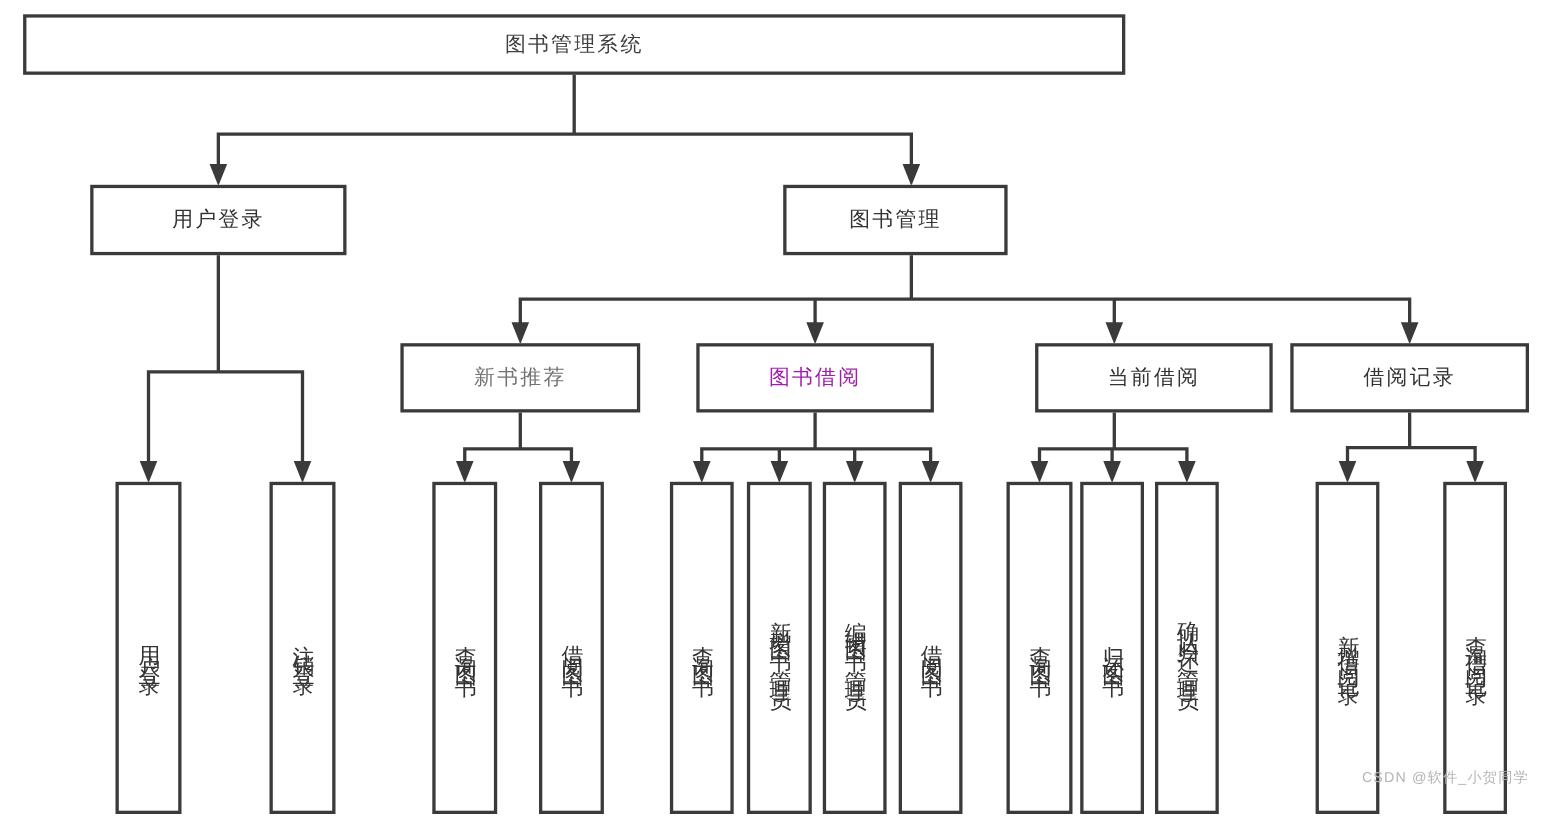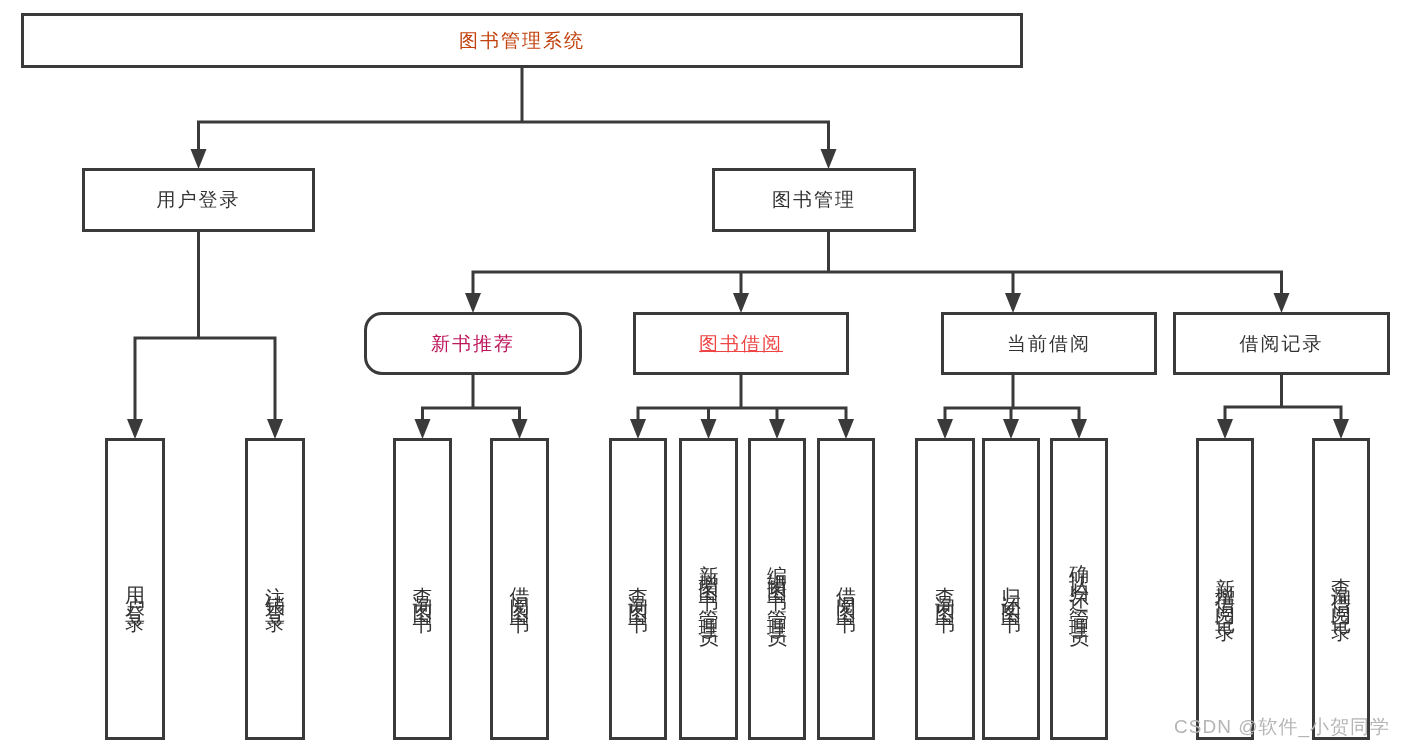--- a/index.html
+++ b/index.html
@@ -31,23 +31,23 @@
     letter-spacing:2px;
   }
   .box.v{
     writing-mode:vertical-lr;
     text-orientation:mixed;
     font-size:20px;
     letter-spacing:9px;
   }
   #watermark{
     position:absolute;
-    top:714px;
+    top:698px;
     right:15px;
-    font-size:19px;
+    font-size:13px;
     letter-spacing:1px;
     color:#b5b5b5;
   }
 </style>
 </head>
 <body>
 
 <div id="canvas" style="background: rgb(255, 255, 255);">
   <svg id="connectors" xmlns="http://www.w3.org/2000/svg" viewBox="0 0 1405 747">
       <path d="M522,66 V122 M198.5,122 H828.5 M198.5,122 V155 M828.5,122 V155" fill="none" stroke="#3a3a3a" stroke-width="3" stroke-linecap="square"></path>
@@ -71,25 +71,25 @@
       <polygon points="838,419 854,419 846,439" fill="#3a3a3a"></polygon>
       <path d="M1013,373 V408 M945,408 H1079 M945,408 V425 M1011,408 V425 M1079,408 V425" fill="none" stroke="#3a3a3a" stroke-width="3" stroke-linecap="square"></path>
       <polygon points="937,419 953,419 945,439" fill="#3a3a3a"></polygon>
       <polygon points="1003,419 1019,419 1011,439" fill="#3a3a3a"></polygon>
       <polygon points="1071,419 1087,419 1079,439" fill="#3a3a3a"></polygon>
       <path d="M1281.5,373 V407 M1225,407 H1341 M1225,407 V425 M1341,407 V425" fill="none" stroke="#3a3a3a" stroke-width="3" stroke-linecap="square"></path>
       <polygon points="1217,419 1233,419 1225,439" fill="#3a3a3a"></polygon>
       <polygon points="1333,419 1349,419 1341,439" fill="#3a3a3a"></polygon>
     </svg>
   <div id="nodes">
-      <div class="box h" style="left: 21px; top: 13px; width: 1002px; height: 55px; border-color: rgb(58, 58, 58); color: #c2410c;">图书管理系统</div>
+      <div class="box h" style="left: 21px; top: 13px; width: 1002px; height: 55px; border-color: rgb(58, 58, 58); color: #404040;">图书管理系统</div>
       <div class="box h" style="left: 82px; top: 168px; width: 233px; height: 64px; border-color: rgb(58, 58, 58); color: rgb(51, 51, 51);">用户登录</div>
       <div class="box h" style="left: 712px; top: 168px; width: 204px; height: 64px; border-color: rgb(58, 58, 58); color: rgb(51, 51, 51);">图书管理</div>
-      <div class="box h" style="left: 364px; top: 312px; width: 218px; height: 63px; border-color: rgb(58, 58, 58); color: #be185d; border-radius: 18px;">新书推荐</div>
-      <div class="box h" style="left: 633px; top: 312px; width: 216px; height: 63px; border-color: rgb(58, 58, 58); color: #ef4444; text-decoration: underline;">图书借阅</div>
+      <div class="box h" style="left: 364px; top: 312px; width: 218px; height: 63px; border-color: rgb(58, 58, 58); color: #737373;">新书推荐</div>
+      <div class="box h" style="left: 633px; top: 312px; width: 216px; height: 63px; border-color: rgb(58, 58, 58); color: #a21caf;">图书借阅</div>
       <div class="box h" style="left: 905px; top: 312px; width: 216px; height: 63px; border-color: rgb(58, 58, 58); color: rgb(51, 51, 51); margin-left: 36px;">当前借阅</div>
       <div class="box h" style="left: 1173px; top: 312px; width: 217px; height: 63px; border-color: rgb(58, 58, 58); color: rgb(51, 51, 51);">借阅记录</div>
       <div class="box v" style="left: 105px; top: 438px; width: 60px; height: 302px; border-color: rgb(58, 58, 58); color: rgb(51, 51, 51);">用户登录</div>
       <div class="box v" style="left: 245px; top: 438px; width: 60px; height: 302px; border-color: rgb(58, 58, 58); color: rgb(51, 51, 51);">注销登录</div>
       <div class="box v" style="left: 393px; top: 438px; width: 59px; height: 302px; border-color: rgb(58, 58, 58); color: rgb(51, 51, 51);">查询图书</div>
       <div class="box v" style="left: 490px; top: 438px; width: 59px; height: 302px; border-color: rgb(58, 58, 58); color: rgb(51, 51, 51);">借阅图书</div>
       <div class="box v" style="left: 609px; top: 438px; width: 58px; height: 302px; border-color: rgb(58, 58, 58); color: rgb(51, 51, 51);">查询图书</div>
       <div class="box v" style="left: 679px; top: 438px; width: 59px; height: 302px; border-color: rgb(58, 58, 58); color: rgb(51, 51, 51);">新增图书（管理员）</div>
       <div class="box v" style="left: 748px; top: 438px; width: 58px; height: 302px; border-color: rgb(58, 58, 58); color: rgb(51, 51, 51);">编辑图书（管理员）</div>
       <div class="box v" style="left: 817px; top: 438px; width: 58px; height: 302px; border-color: rgb(58, 58, 58); color: rgb(51, 51, 51);">借阅图书</div>

